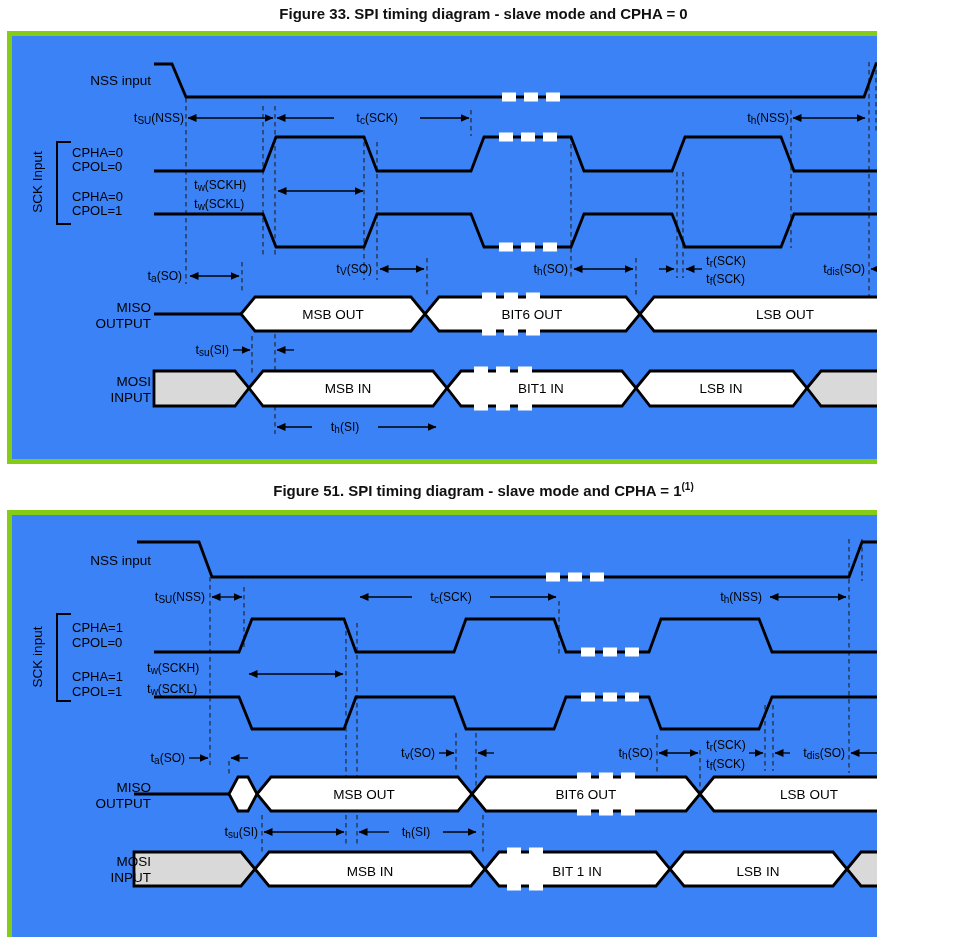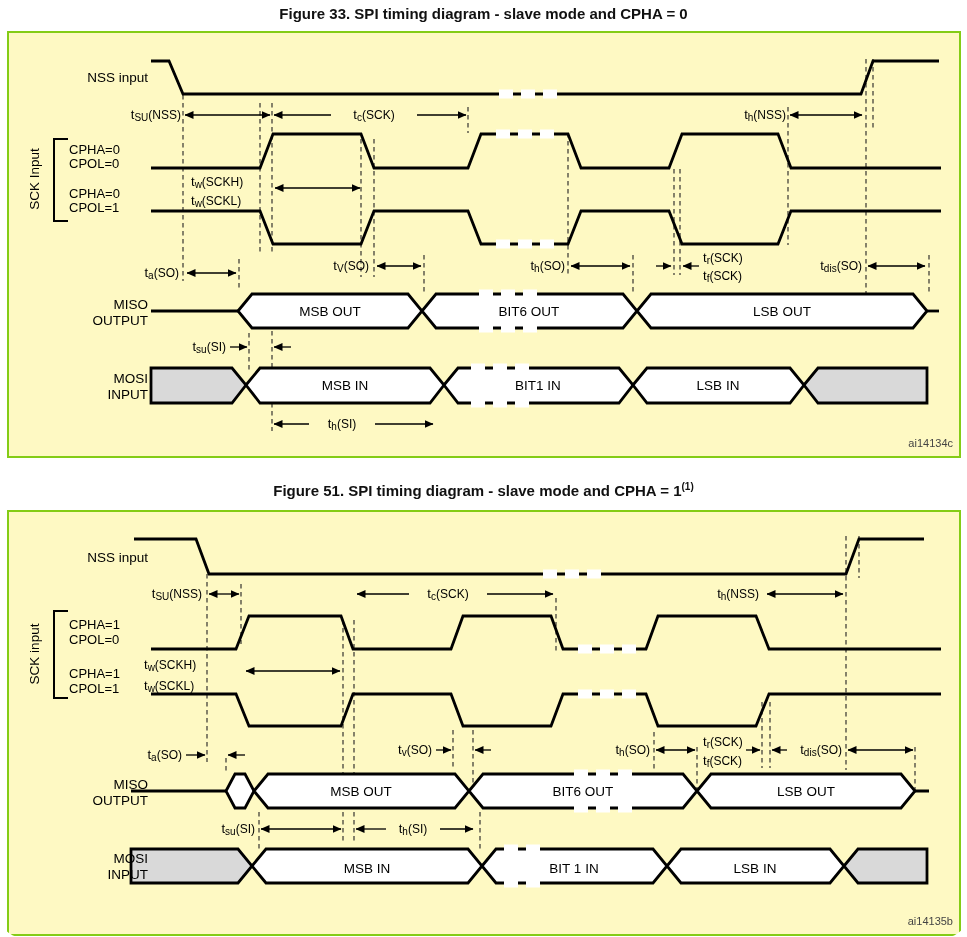--- a/index.html
+++ b/index.html
@@ -1,21 +1,21 @@
 <!DOCTYPE html>
 <html><head>
 <meta charset="utf-8">
 <style>
   html,body{margin:0;padding:0;background:#fff;}
-  .canvas{position:relative;width:967px;height:937px;background:#fff;overflow:hidden;
-          font-family:"Liberation Sans",sans-serif;border-radius:21px;}
+  .canvas{position:relative;width:877px;height:937px;background:#fff;overflow:hidden;
+          font-family:"Liberation Sans",sans-serif;}
   .fig-title{position:absolute;left:0;width:967px;text-align:center;font-size:15px;
              font-weight:bold;color:#111;}
   .fig-title sup{font-size:10px;}
-  .fig-box{position:absolute;left:7px;width:950px;border:2px solid #84cc16;background:#fef9c3;text-decoration:underline;}
+  .fig-box{position:absolute;left:7px;width:950px;border:5px solid #84cc16;background:#3b82f6;text-decoration:underline;}
   svg{display:block;}
   text{font-family:"Liberation Sans",sans-serif;fill:#000;}
   .sig{font-size:13.5px;}
   .mode{font-size:13px;}
   .bustxt{font-size:13.5px;text-anchor:middle;}
   .tl{font-size:13px;}
   .ts{font-size:10px;}
   .trr{font-size:12px;}
   .wm{font-size:11px;fill:#444;}
   .wave{fill:none;stroke:#000;stroke-width:2.8;stroke-linejoin:miter;}

